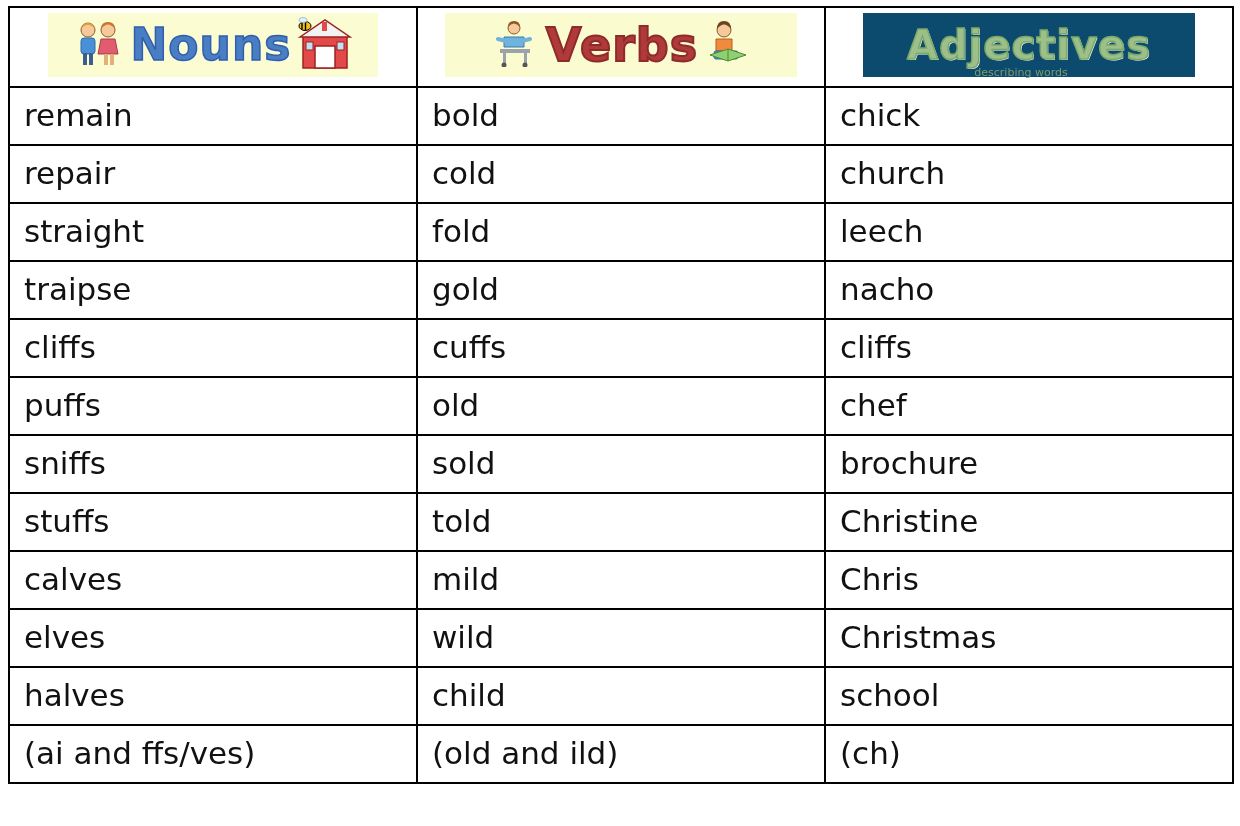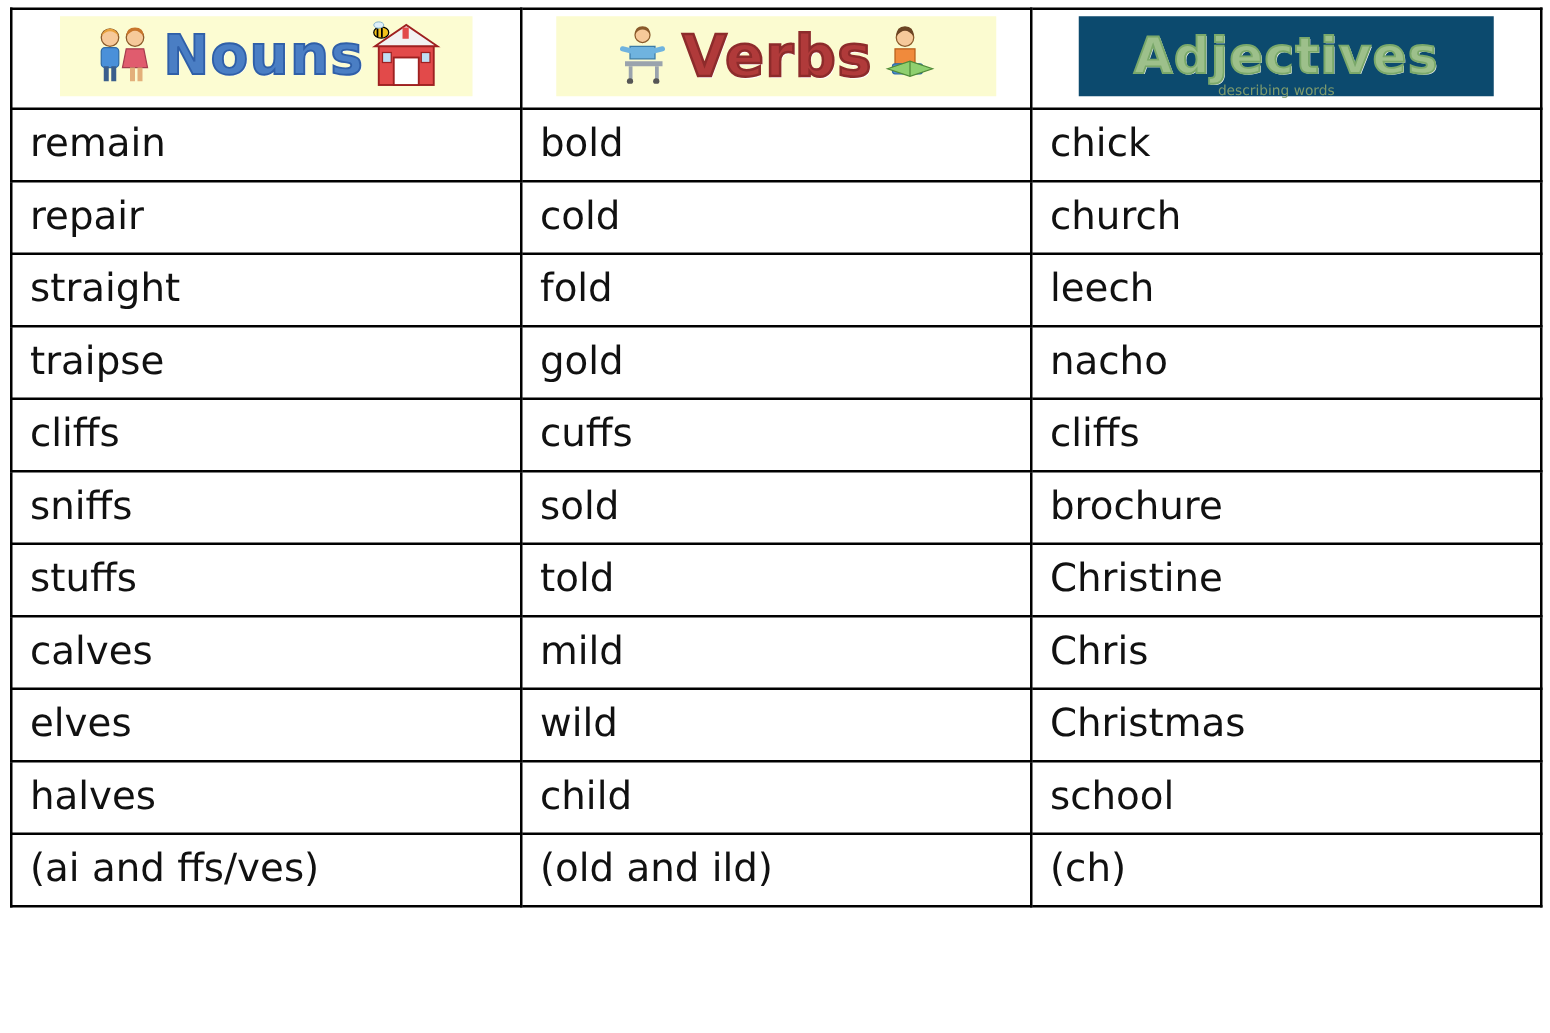--- a/index.html
+++ b/index.html
@@ -261,20 +261,31 @@
           </td>
         <td>
             <div class="cell-text">cuffs</div>
           </td>
         <td>
             <div class="cell-text">cliffs</div>
           </td>
       </tr>
       <tr class="word-row">
         <td>
+            <div class="cell-text">puffs</div>
+          </td>
+        <td>
+            <div class="cell-text">old</div>
+          </td>
+        <td>
+            <div class="cell-text">chef</div>
+          </td>
+      </tr>
+      <tr class="word-row">
+        <td>
             <div class="cell-text">sniffs</div>
           </td>
         <td>
             <div class="cell-text">sold</div>
           </td>
         <td>
             <div class="cell-text">brochure</div>
           </td>
       </tr>
       <tr class="word-row">

